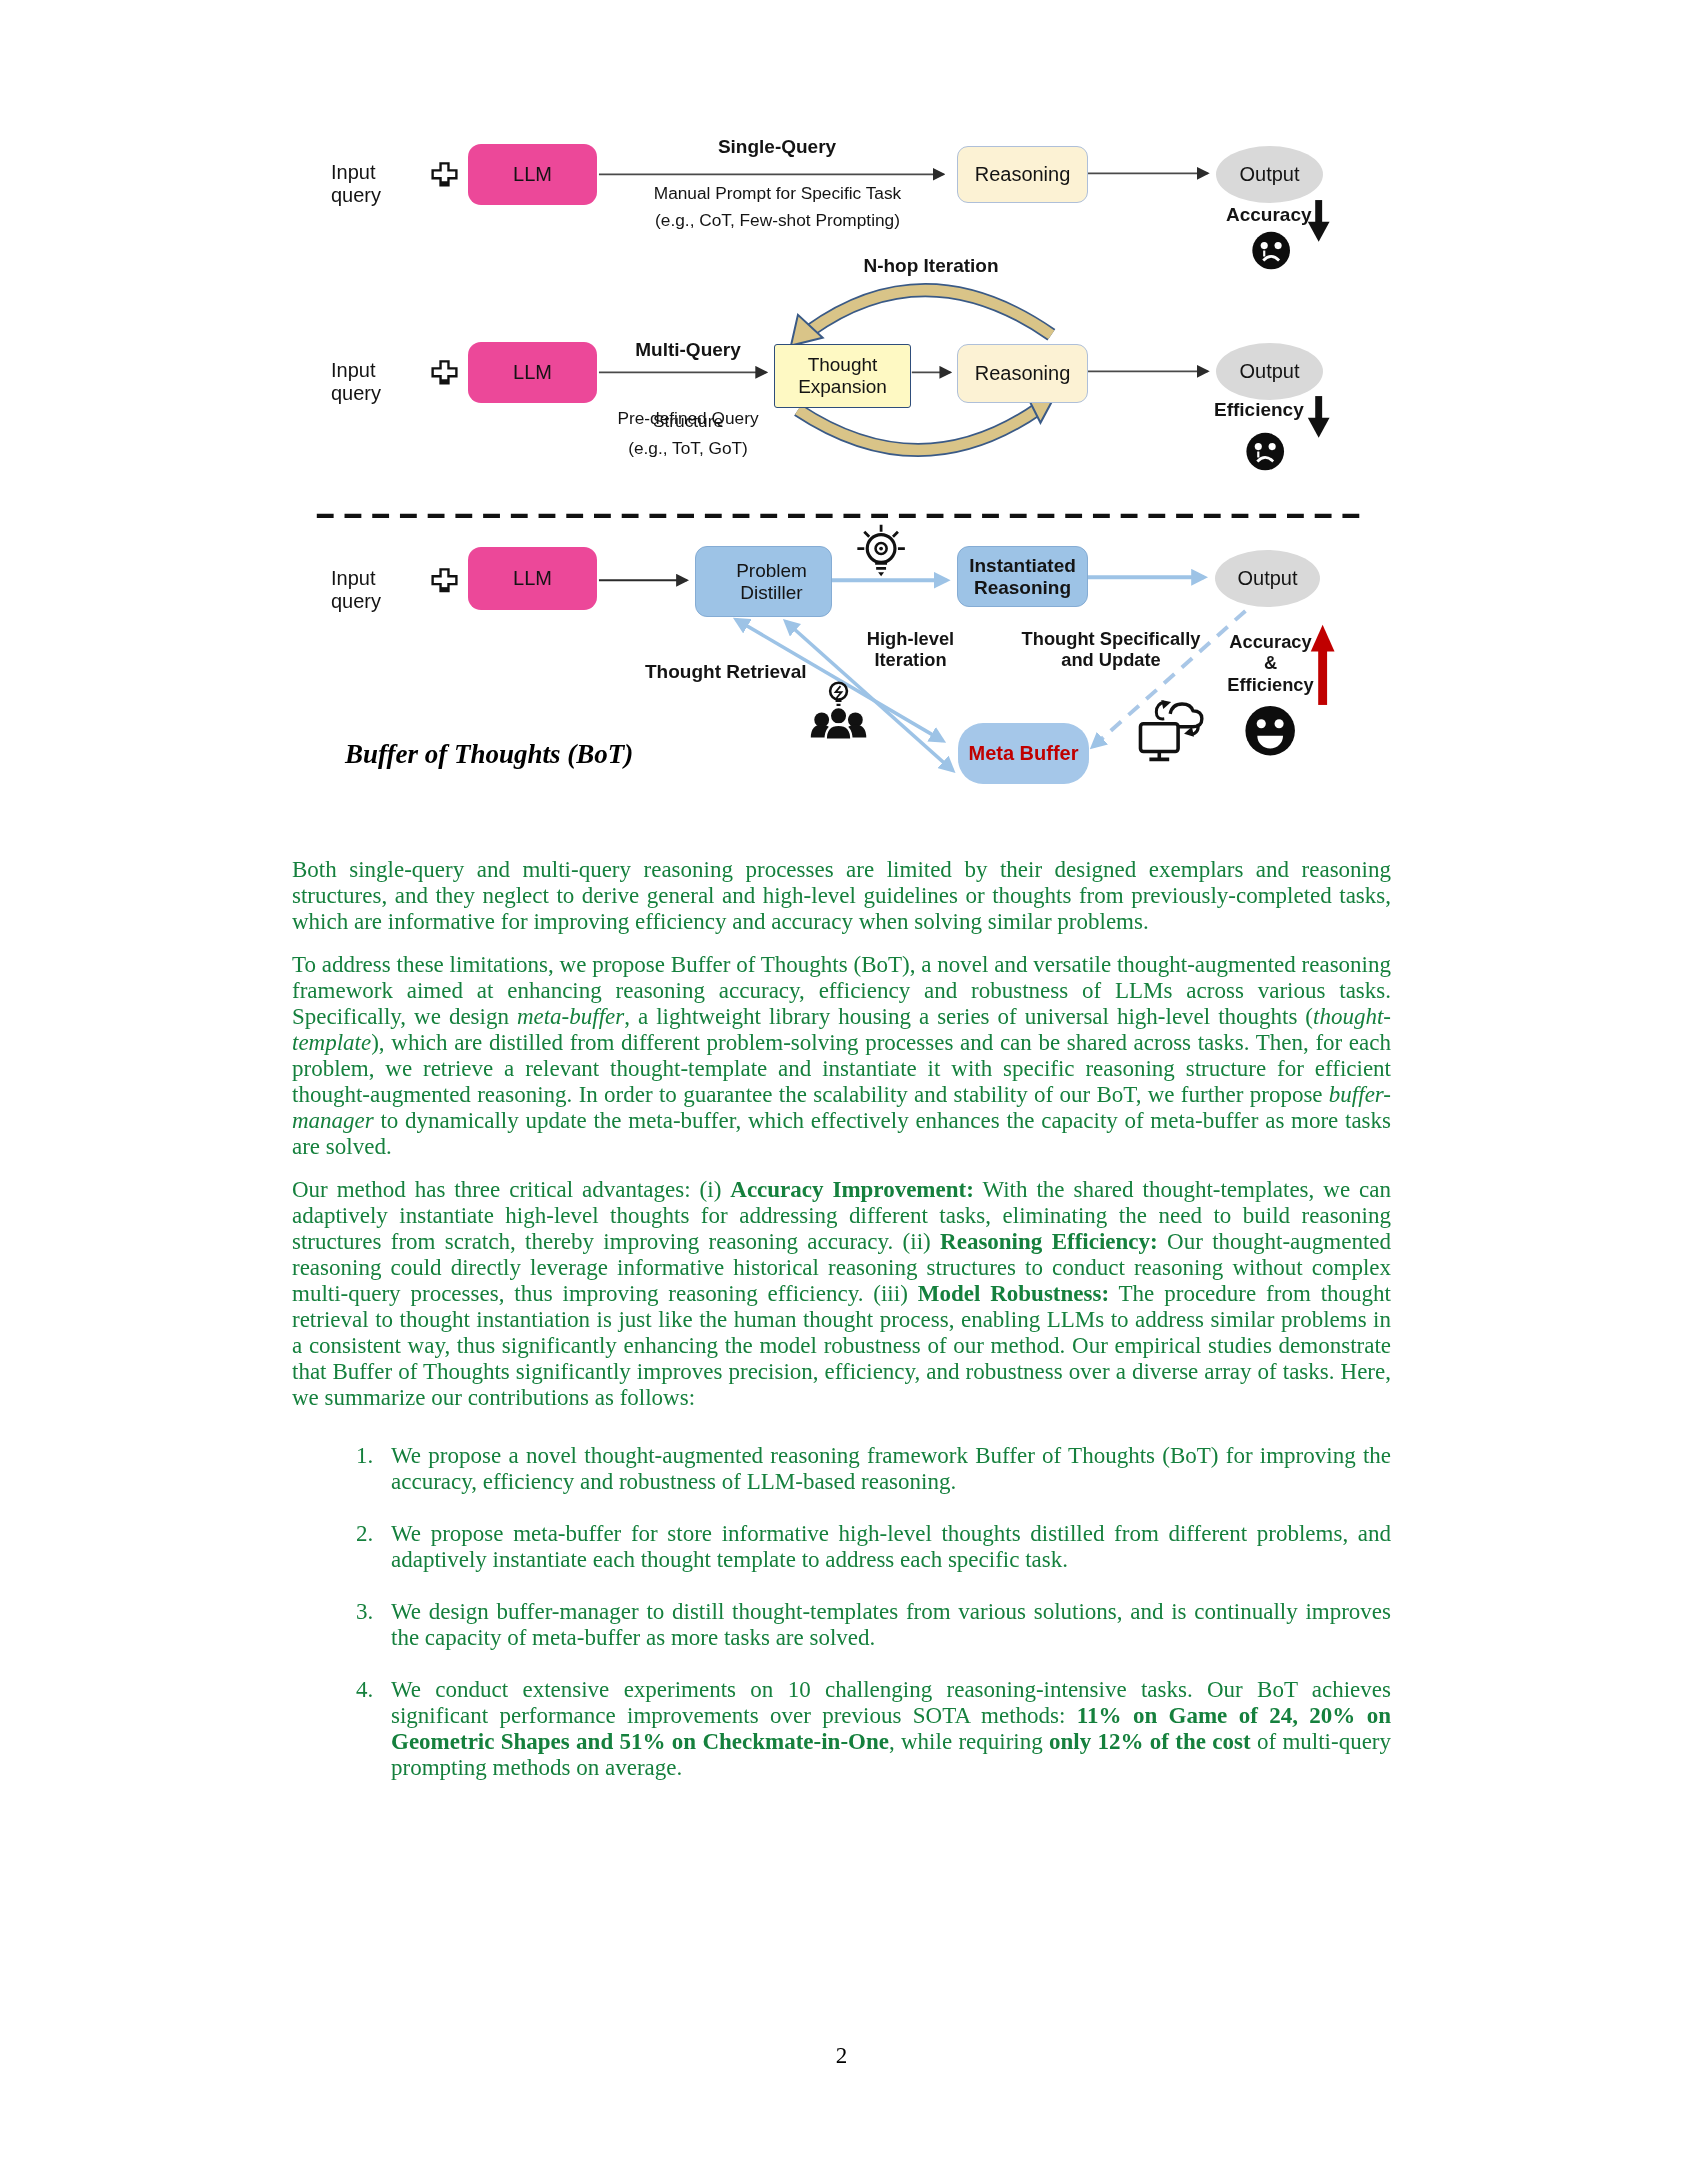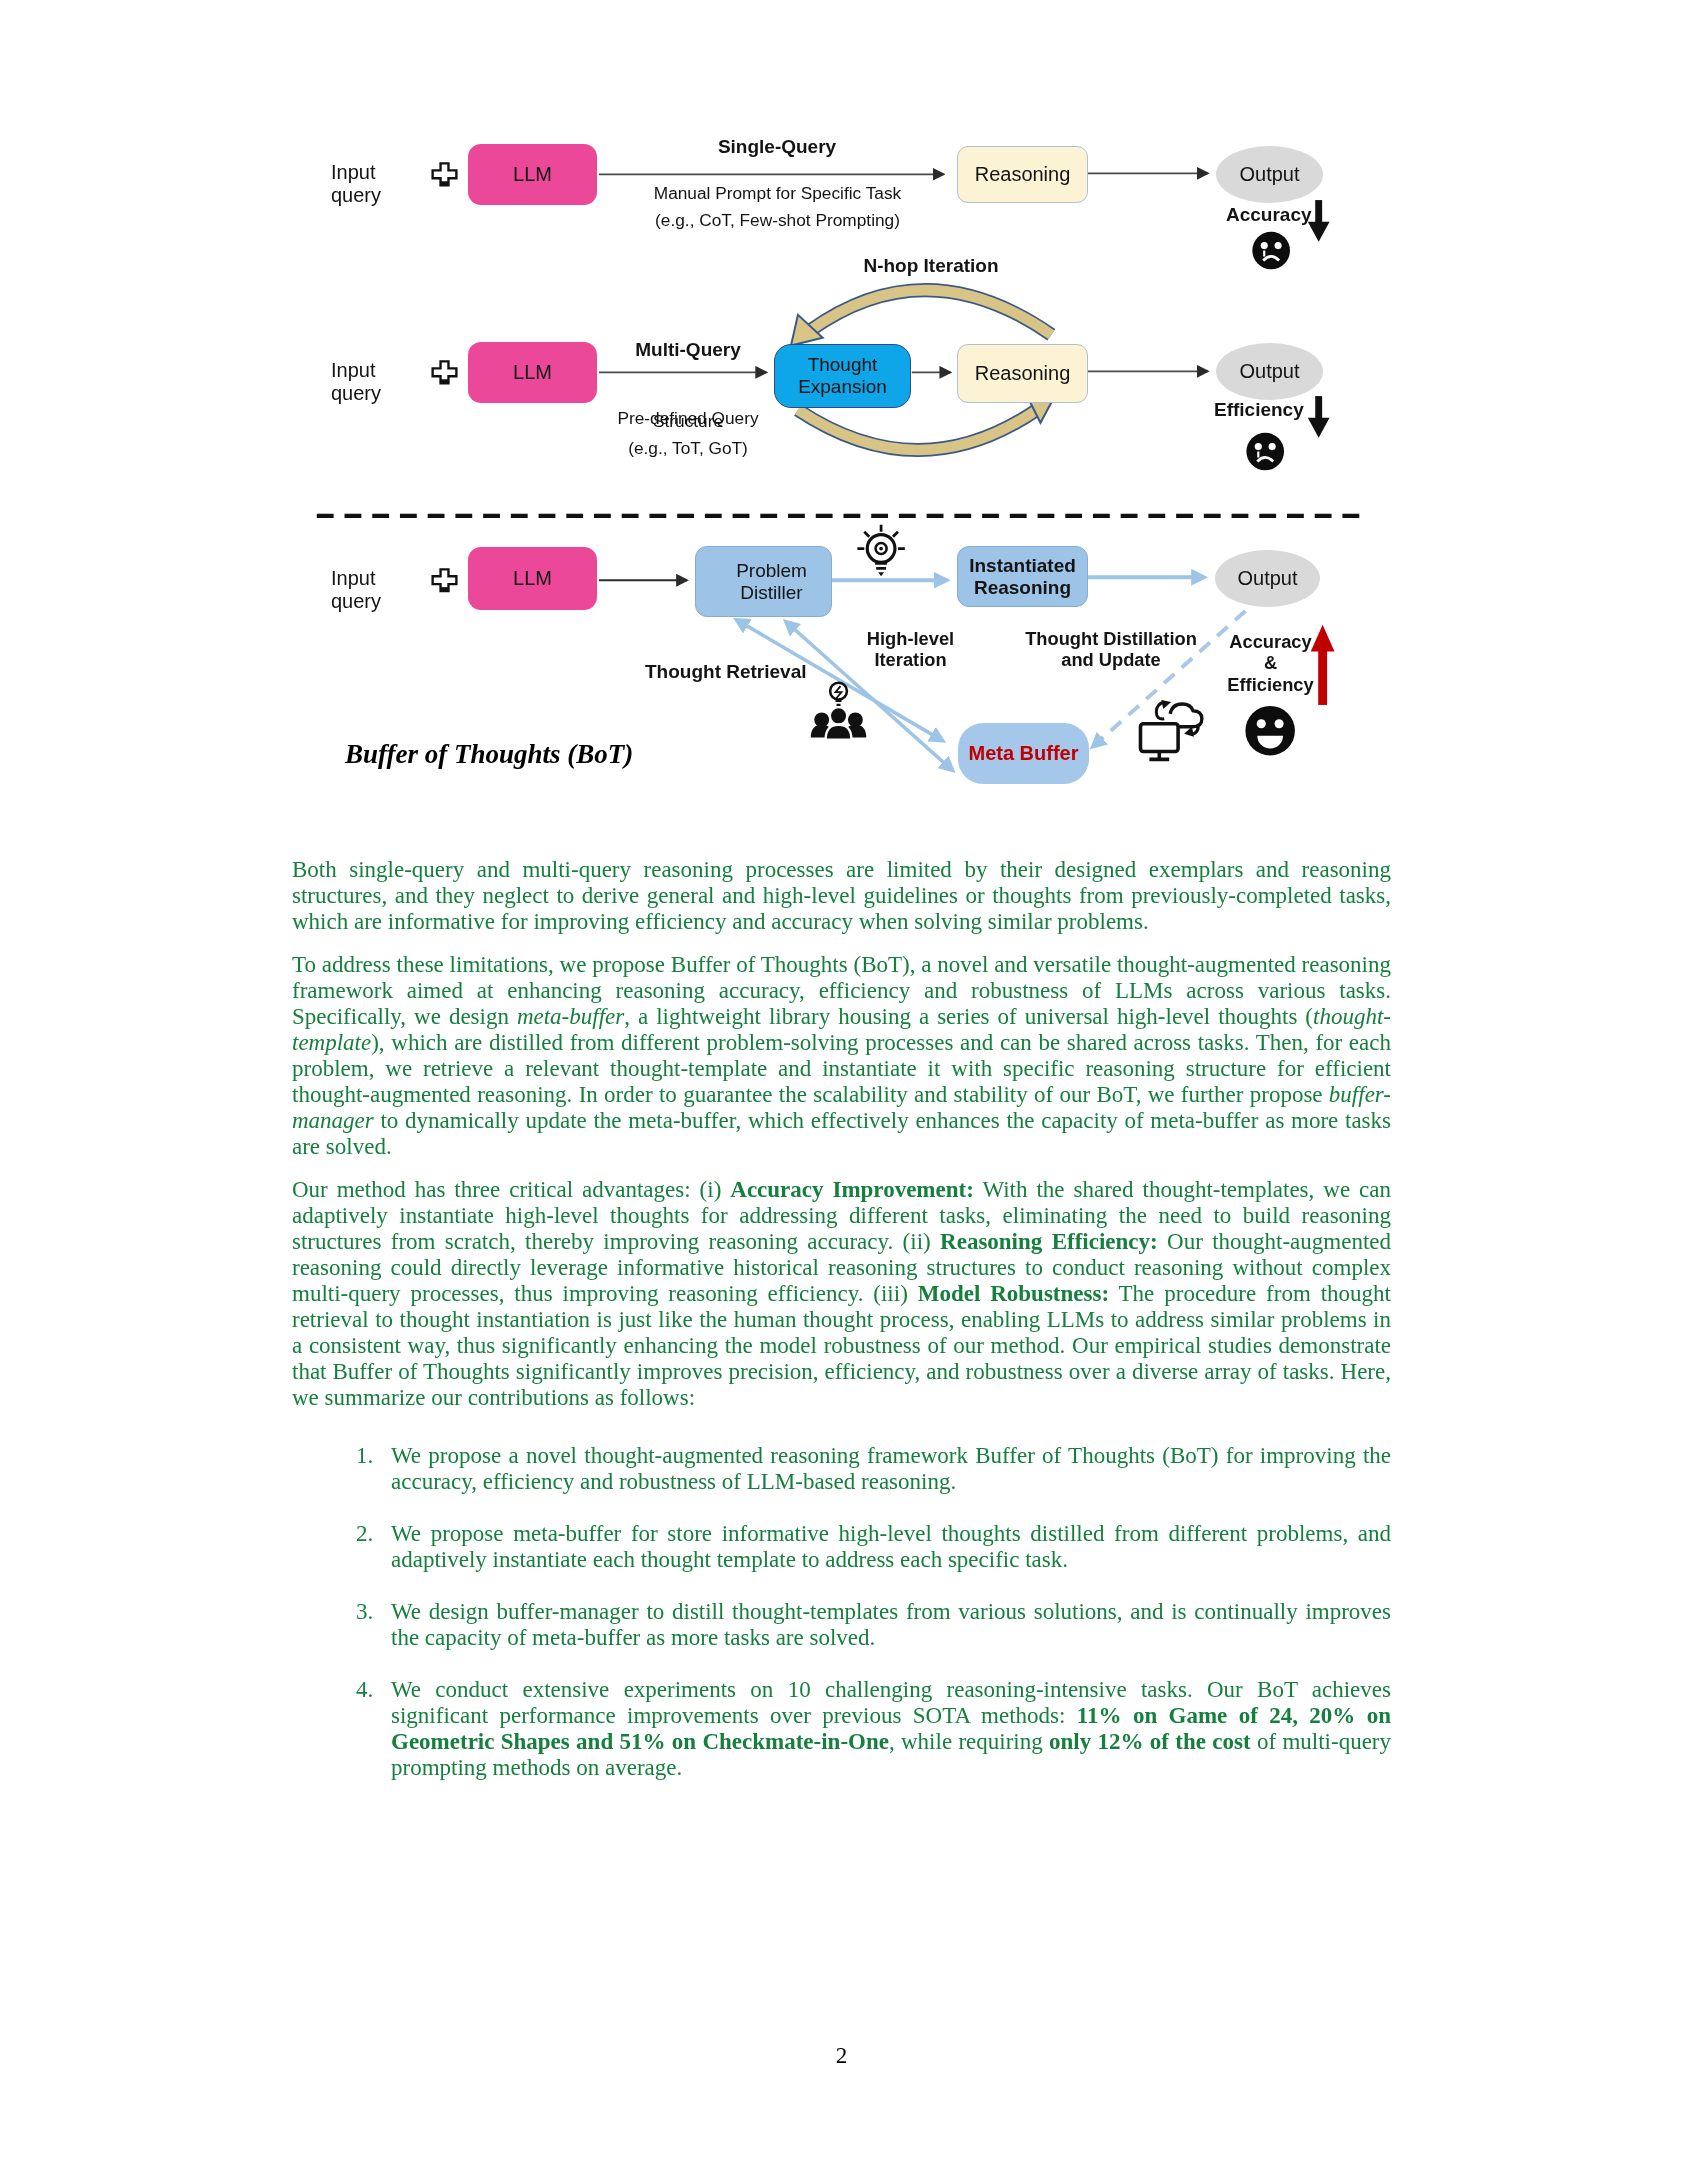--- a/index.html
+++ b/index.html
@@ -4,21 +4,21 @@
 <style>
   html,body{margin:0;padding:0;background:#ffffff;}
   #page{position:relative;width:1683px;height:2178px;background:#ffffff;overflow:hidden;
         font-family:"Liberation Sans",sans-serif;color:#111;}
   
   #fig-svg{position:absolute;left:0;top:0;}
   .box{position:absolute;display:flex;flex-direction:column;align-items:center;justify-content:center;
        font-family:"Liberation Sans",sans-serif;color:#141414;line-height:1.15;}
   .gray{background:#ec4899;border-radius:13px;}
   .cream{background:#fcf2d4;border:1.4px solid #aebfd9;border-radius:11px;}
-  .cream-navy{background:#0ea5e9;border:1.8px solid #2e4d7b;border-radius:17px;}
+  .cream-navy{background:#fef9c3;border:1.8px solid #2e4d7b;border-radius:3px;}
   .blue{background:#9dc3e6;border:1px solid #85acd4;border-radius:12px;}
   .ellipse{background:#d9d9d9;border-radius:50%;}
   .fig-label{position:absolute;font-family:"Liberation Sans",sans-serif;color:#141414;line-height:1.17;}
   .b{font-weight:bold;}
   .ctr{text-align:center;}
   .f20{font-size:20px;} .f19{font-size:19px;} .f18{font-size:18.3px;} .f17{font-size:17.3px;}
   .red-text{color:#c00000;}
   .bot-title{font-family:"Liberation Serif",serif;font-weight:bold;font-style:italic;font-size:27px;color:#000;}
   
   .caption{position:absolute;left:282px;top:802px;width:1109px;text-align:center;
@@ -213,21 +213,21 @@
     <span>Reasoning</span>
   </div>
   <div class="box ellipse f20" style="left:1215px;top:550px;width:105px;height:57px;">
       <span>Output</span>
     </div>
   <div class="fig-label b f18 ctr" style="left:846px;top:628px;width:129px;">
     <div>High-level</div>
     <div>Iteration</div>
   </div>
   <div class="fig-label b f18 ctr" style="left:1018px;top:628px;width:186px;">
-    <div>Thought Distillation</div>
+    <div>Thought Specifically</div>
     <div>and Update</div>
   </div>
   <div class="fig-label b f18 ctr" style="left:1221px;top:631px;width:99px;">
     <div>Accuracy</div>
     <div>&amp;</div>
     <div>Efficiency</div>
   </div>
   <div class="fig-label b f19" style="left:645px;top:661px;width:173px;">Thought Retrieval</div>
   <div class="box b f20 red-text" style="left:958px;top:723px;width:131px;height:61px;background:#a5c7e9;border-radius:25px;">
     <span>Meta Buffer</span>

